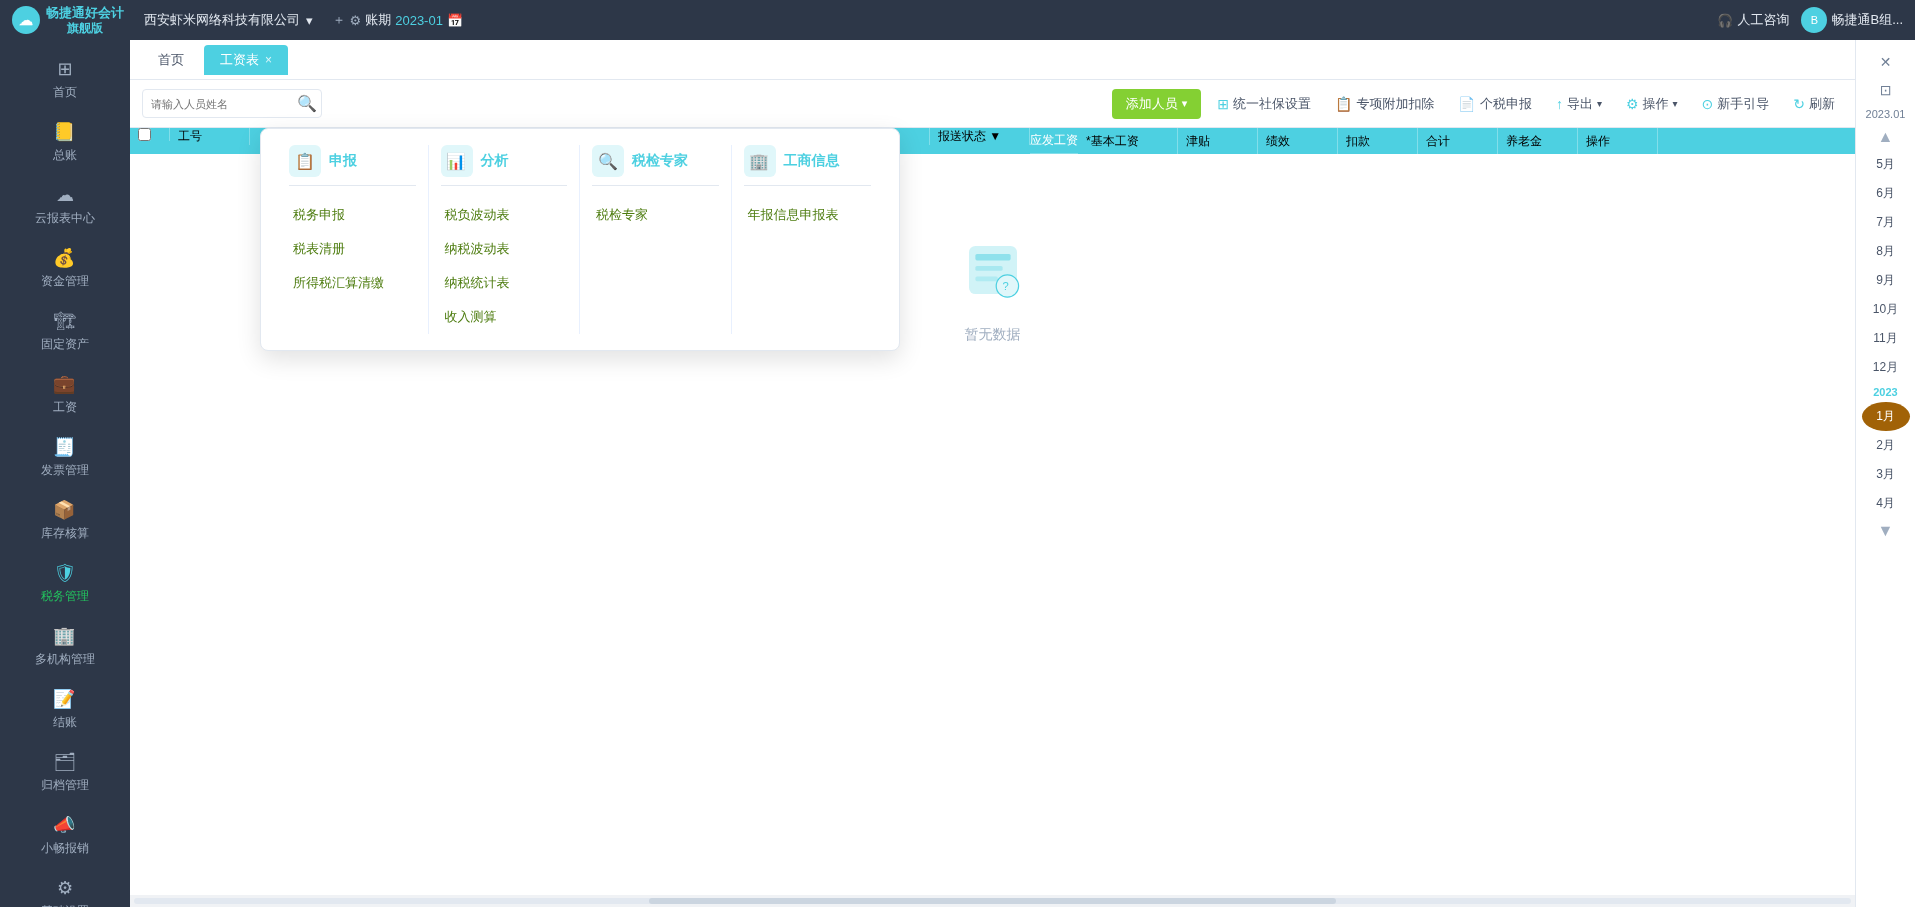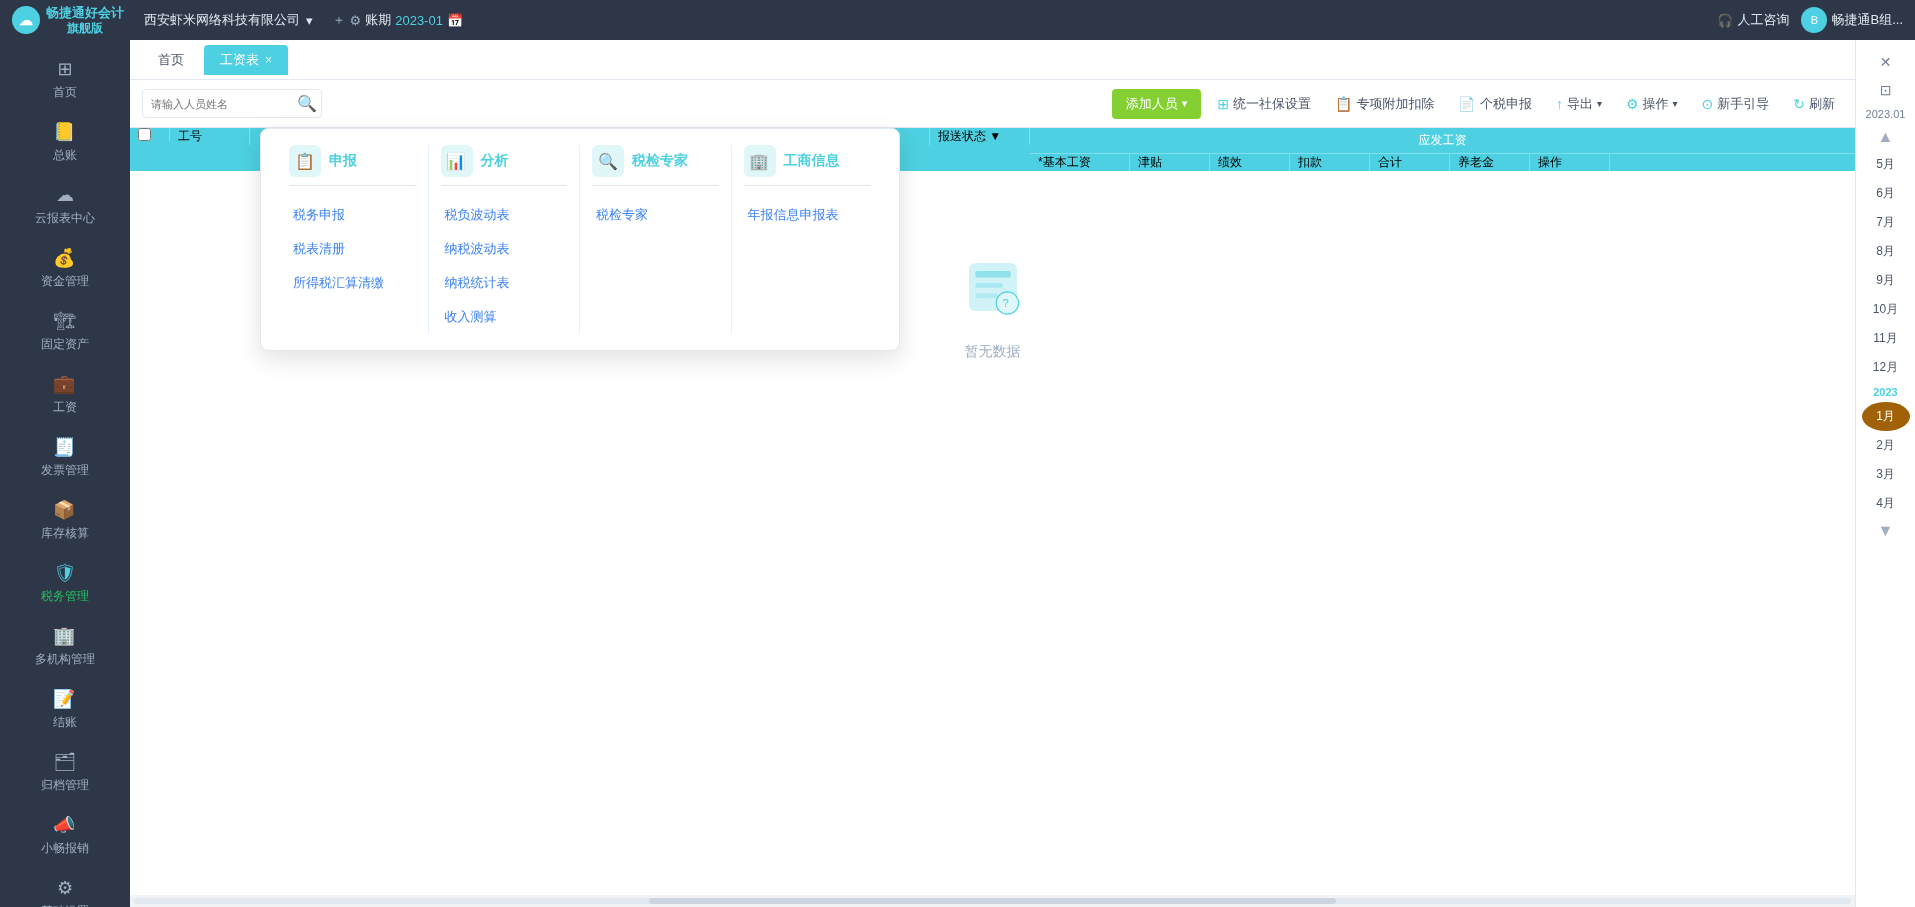--- a/index.html
+++ b/index.html
@@ -292,21 +292,21 @@
       font-size: 16px;
     }
     .popup-section-title {
       font-size: 14px;
       font-weight: bold;
       color: #4dd0e1;
     }
     .popup-menu-item {
       padding: 8px 4px;
       font-size: 13px;
-      color: #3b82f6;
+      color: #4d7c0f;
       cursor: pointer;
       border-radius: 4px;
     }
 
     
     .right-sidebar {
       width: 60px;
       background: #fff;
       border-left: 1px solid #e2e8f0;
       display: flex;
@@ -565,21 +565,21 @@
         <div class="th th-country">
           <span>国籍（地区）</span>
         </div>
         <div class="th th-status">
           <span>*人员状态 ▼</span>
         </div>
         <div class="th th-report">
           <span>报送状态 ▼</span>
         </div>
 
-        <div style="flex:1;display:flex;flex-direction:column;background:#4dd0e1;">
+        <div style="flex:1;display:flex;flex-direction:row;background:#4dd0e1;">
           <div style="text-align:center;padding:4px 0;border-bottom:1px solid rgba(255,255,255,0.3);font-size:12px;color:#fff;">应发工资</div>
           <div style="display:flex;">
             <div class="th th-basic">
                 <span>*基本工资</span>
               </div>
             <div class="th th-allowance">
                 <span>津贴</span>
               </div>
             <div class="th th-perf">
                 <span>绩效</span>

